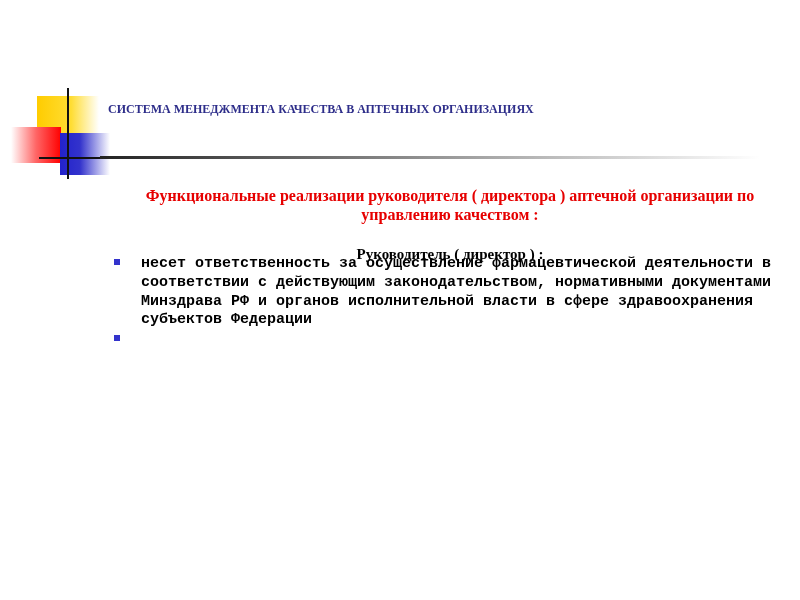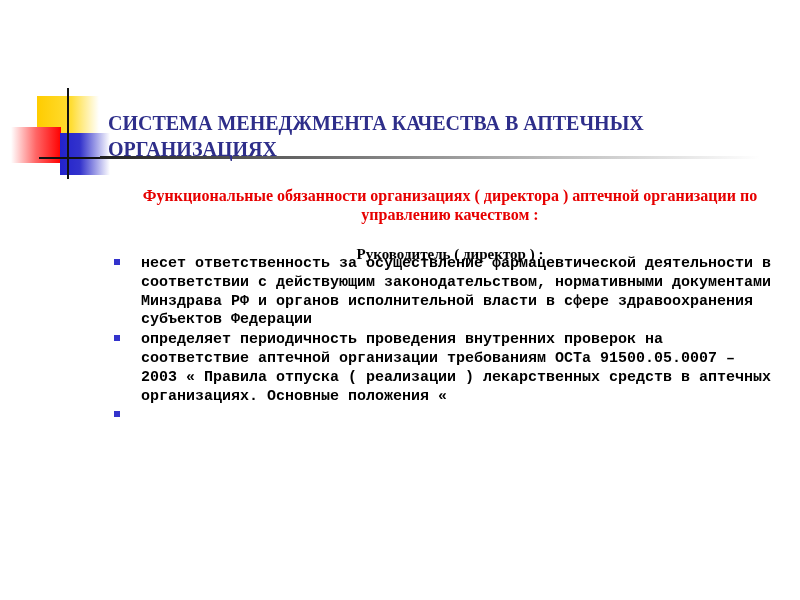--- a/index.html
+++ b/index.html
@@ -4,47 +4,46 @@
   <style>
     html, body { margin:0; padding:0; }
     body { width:800px; height:600px; background:#ffffff; position:relative; overflow:hidden; font-family:"Liberation Serif", serif; }
     .deco { position:absolute; }
     .sq-yellow { left:37px; top:96px; width:62px; height:46px; background:linear-gradient(to right,#ffcc00 0%,#ffdd33 55%,#ffffff 100%); }
     .sq-red { left:11px; top:127px; width:50px; height:36px; background:linear-gradient(to left,#ff0000 0%,#ff6666 50%,#ffffff 100%); }
     .sq-blue { left:60px; top:133px; width:50px; height:42px; background:linear-gradient(to right,#2222cc 0%,#3333cc 40%,#ffffff 100%); }
     .vline { left:67px; top:88px; width:2px; height:91px; background:#111; }
     .hline { left:39px; top:157px; width:90px; height:2px; background:#111; }
     .title-rule { left:100px; top:156px; width:660px; height:3px; background:linear-gradient(to right,#222 0%,#666 30%,#aaa 60%,#fff 100%); }
-    .title { position:absolute; left:108px; top:110px; width:640px; color:#2e2e8a; font-weight:bold; font-size:20px; line-height:26px; font-family:"Liberation Serif", serif; }
+    .title { position:absolute; left:108px; top:96px; width:640px; color:#2e2e8a; font-weight:bold; font-size:12px; line-height:26px; font-family:"Liberation Serif", serif; }
     .subtitle { position:absolute; left:120px; top:186px; width:660px; text-align:center; color:#e60000; font-weight:bold; font-size:16px; line-height:19px; }
     .subtitle-2 { position:absolute; left:120px; top:245px; width:660px; text-align:center; color:#000; font-weight:bold; font-size:15px; line-height:18px; }
     .list { position:absolute; left:110px; top:255px; width:670px; margin:0; padding:0; list-style:none;font-family:Liberation Mono, monospace; }
     .item { position:relative; padding-left:31px; margin-bottom:1px; color:#000; font-weight:bold; font-size:15px; line-height:18.8px; }
     .bullet { position:absolute; left:4px; top:4px; width:6px; height:6px; background:#3333cc; }
   </style>
 </head>
 <body>
 
 <div class="deco sq-yellow"></div>
 <div class="deco sq-red"></div>
 <div class="deco sq-blue"></div>
 <div class="deco vline"></div>
 <div class="deco hline"></div>
 <div class="deco title-rule"></div>
 
 <div class="title">СИСТЕМА МЕНЕДЖМЕНТА КАЧЕСТВА В АПТЕЧНЫХ ОРГАНИЗАЦИЯХ</div>
 
-<div class="subtitle">Функциональные обязанности организациях ( директора ) аптечной организации по управлению качеством :</div>
+<div class="subtitle">Функциональные реализации руководителя ( директора ) аптечной организации по управлению качеством :</div>
 <div class="subtitle-2">Руководитель ( директор ) :</div>
 
 <ul class="list">
   <li class="item">
     <span class="bullet"></span>
     <span>несет ответственность за осуществление фармацевтической деятельности в соответствии с действующим законодательством, нормативными документами Минздрава РФ и органов исполнительной власти в сфере здравоохранения субъектов Федерации</span>
   </li>
   <li class="item">
     <span class="bullet"></span>
-    <span>определяет периодичность проведения внутренних проверок на соответствие аптечной организации требованиям ОСТа 91500.05.0007 – 2003 « Правила отпуска ( реализации ) лекарственных средств в аптечных организациях. Основные положения «</span>
   </li>
   <li class="item">
     <span class="bullet"></span>
   </li>
 </ul>
 
 </body></html>

